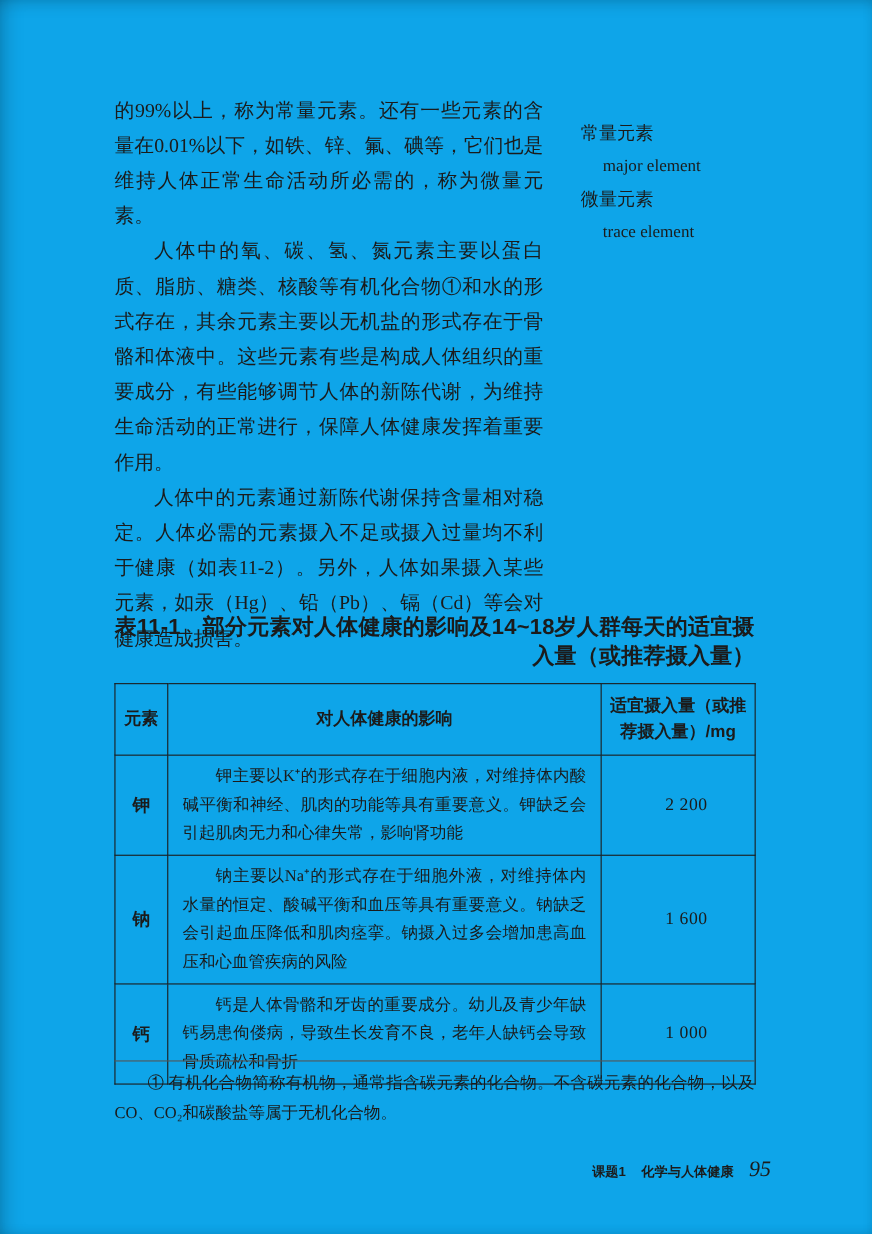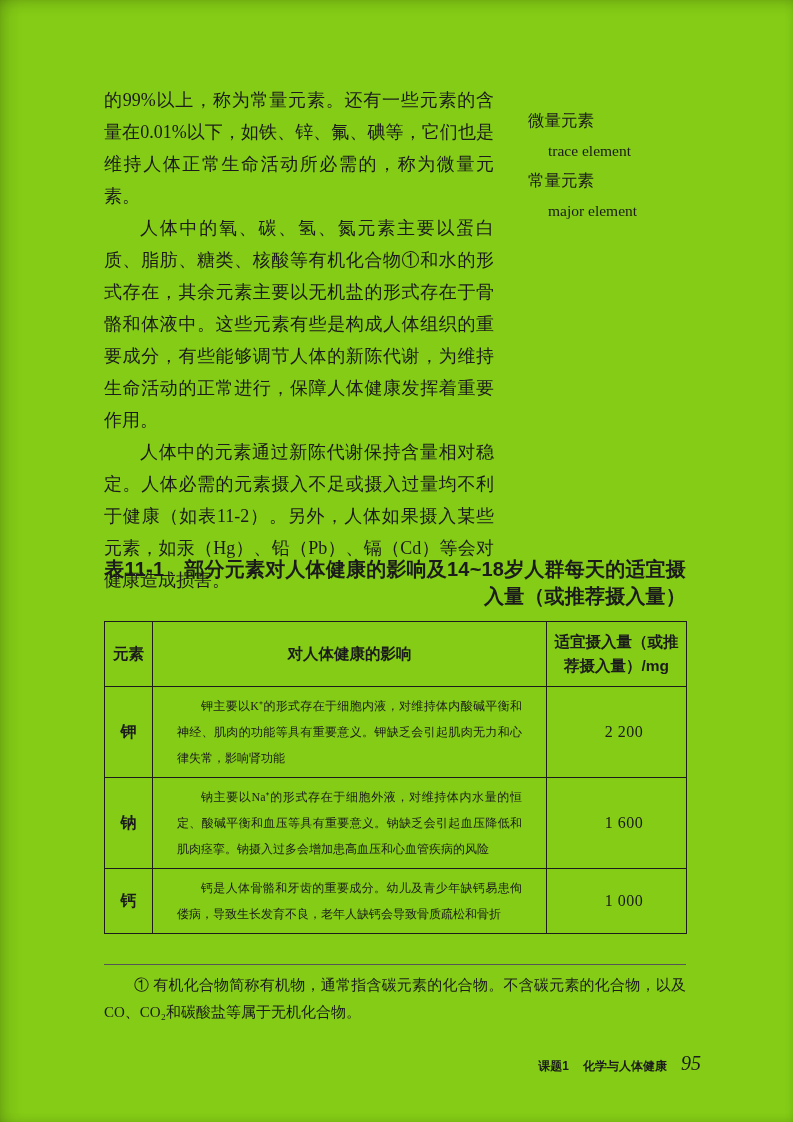--- a/index.html
+++ b/index.html
@@ -1,20 +1,20 @@
 <!DOCTYPE html>
 <html><head>
 <meta charset="utf-8">
 <style>
   html, body { margin: 0; padding: 0; background: #ffffff; }
   .page {
     position: relative;
     width: 793px;
     height: 1122px;
-    background: #84cc16;
+    background: #0ea5e9;
     font-family: "Liberation Serif", serif;
     color: #1b1b1b;
     overflow: hidden;
   }
   
   .page::after {
     content: "";
     position: absolute;
     inset: 0;
     pointer-events: none;
@@ -92,25 +92,25 @@
   col.c-element { width: 48px; }
   col.c-effect  { width: 394px; }
   col.c-intake  { width: 140px; }
   td.cell-element {
     font-family: "Liberation Sans", sans-serif;
     font-weight: bold;
     font-size: 16px;
     text-align: center;
   }
   td.cell-effect {
-    font-size: 12px;
+    font-size: 15px;
     line-height: 26px;
     text-align: justify;
     text-indent: 2em;
-    padding: 6px 24px;
+    padding: 6px 13px;
     margin-left: 36px;
   }
   td.cell-intake {
     font-size: 16px;
     text-align: center;
     letter-spacing: .5px;
     padding-left: 16px;
   }
 
   
@@ -159,26 +159,26 @@
 <div class="page">
 
   <div class="body-text">
     <p class="para no-indent">的99%以上，称为常量元素。还有一些元素的含量在0.01%以下，如铁、锌、氟、碘等，它们也是维持人体正常生命活动所必需的，称为微量元素。</p>
     <p class="para">人体中的氧、碳、氢、氮元素主要以蛋白质、脂肪、糖类、核酸等有机化合物①和水的形式存在，其余元素主要以无机盐的形式存在于骨骼和体液中。这些元素有些是构成人体组织的重要成分，有些能够调节人体的新陈代谢，为维持生命活动的正常进行，保障人体健康发挥着重要作用。</p>
     <p class="para">人体中的元素通过新陈代谢保持含量相对稳定。人体必需的元素摄入不足或摄入过量均不利于健康（如表11-2）。另外，人体如果摄入某些元素，如汞（Hg）、铅（Pb）、镉（Cd）等会对健康造成损害。</p>
   </div>
 
   <aside class="margin-notes">
     <div class="note">
+      <div class="note-cn">常量元素</div>
+      <div class="note-en">major element</div>
+    </div>
+    <div class="note">
       <div class="note-cn">微量元素</div>
       <div class="note-en">trace element</div>
-    </div>
-    <div class="note">
-      <div class="note-cn">常量元素</div>
-      <div class="note-en">major element</div>
     </div>
   </aside>
 
   <div class="table-block">
     <div class="table-caption">表11-1　部分元素对人体健康的影响及14~18岁人群每天的适宜摄入量（或推荐摄入量）</div>
     <table class="data-table">
       <colgroup>
         <col class="c-element">
         <col class="c-effect">
         <col class="c-intake">

